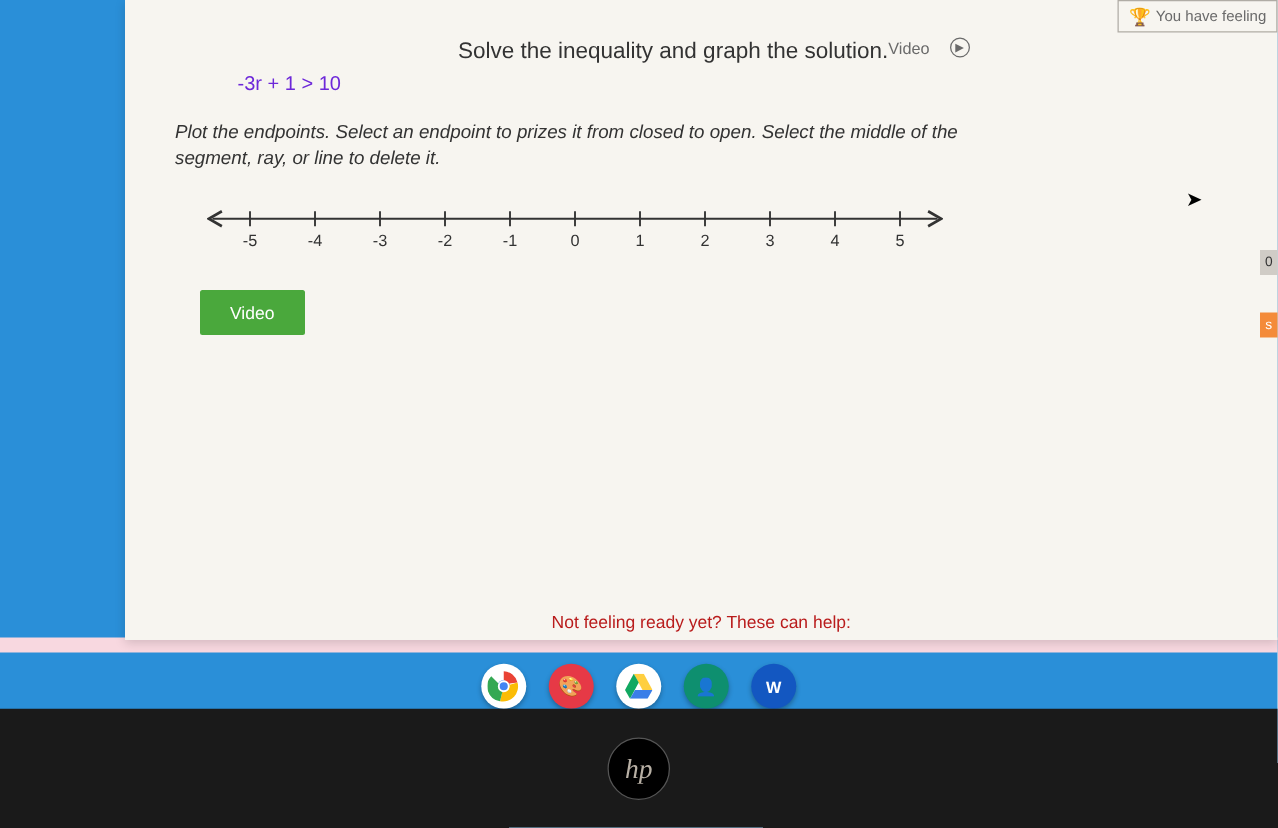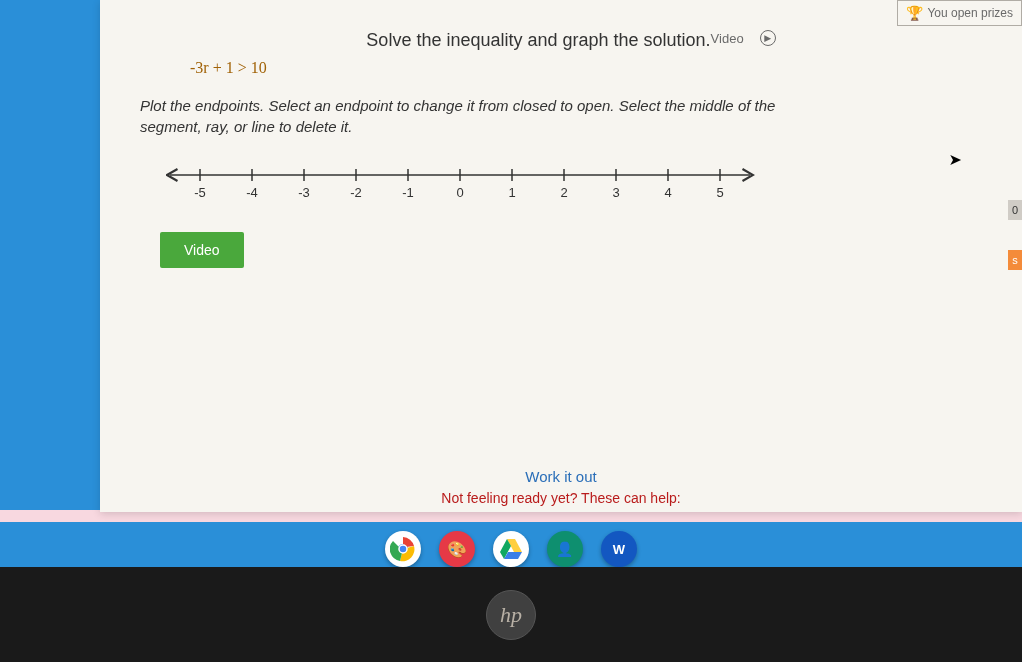--- a/index.html
+++ b/index.html
@@ -4,66 +4,66 @@
   <style>
     * { box-sizing: border-box; margin: 0; padding: 0; }
     body { font-family: Arial, sans-serif; background: #2a8fd8; overflow: hidden; width: 1022px; height: 662px; position: relative; }
     .main-card { background: #f7f5f0; position: absolute; top: 0; left: 100px; right: 0; bottom: 150px; padding: 30px 20px 20px 40px; box-shadow: 0 2px 8px rgba(0,0,0,0.15); }
     .prizes-banner { position: absolute; top: 0; right: 0; background: #f7f5f0; border: 1px solid #b0aca5; padding: 4px 8px; font-size: 12px; color: #6a6a6a; display: flex; align-items: center; gap: 4px; }
     .prize-icon { color: #8a6b9b; font-size: 14px; }
     .header-row { display: flex; justify-content: center; align-items: flex-start; margin-bottom: 8px; }
     .question-title { font-size: 18px; color: #333; font-weight: normal; }
     .video-link { color: #6a6a6a; font-size: 13px; display: flex; align-items: center; gap: 16px; cursor: pointer; }
     .video-icon { display: inline-flex; width: 16px; height: 16px; border: 1px solid #6a6a6a; border-radius: 50%; align-items: center; justify-content: center; font-size: 9px; }
-    .inequality { margin-left: 50px; margin-bottom: 18px; font-family: Liberation Serif, serif; font-size: 16px; color: #a16207; }
+    .inequality { margin-left: 50px; margin-bottom: 18px; font-family: Liberation Sans, sans-serif; font-size: 16px; color: #6d28d9; }
     .instructions { font-size: 15px; font-style: italic; color: #333; margin-bottom: 20px; max-width: 680px; line-height: 1.4; }
     .number-line-area { position: relative; height: 60px; margin: 10px 0 15px 20px; cursor: pointer; }
     .number-line-svg { display: block; }
     .submit-btn { background: #4aa83c; color: #fff; border: none; padding: 10px 24px; font-size: 14px; cursor: pointer; border-radius: 2px; margin-left: 20px; }
     .footer-help { position: absolute; bottom: 5px; left: 50%; transform: translateX(-50%); text-align: center; }
     .work-link { color: #2a6eb8; font-size: 15px; cursor: pointer; display: block; margin-bottom: 4px; }
     .help-text { color: #b91c1c; font-size: 14px; }
     .side-clip { position: absolute; right: 0; top: 200px; width: 14px; }
     .side-chip { background: #f48b3a; color: #fff; font-size: 11px; padding: 4px 2px; margin-bottom: 30px; text-align: center; }
     .side-chip.grey { background: #d0ccc6; color: #333; }
     .cursor-icon { position: absolute; top: 150px; right: 60px; font-size: 16px; color: #000; }
     .dock-area { position: absolute; bottom: 95px; left: 50%; transform: translateX(-50%); display: flex; gap: 18px; align-items: center; }
     .dock-icon { width: 36px; height: 36px; border-radius: 50%; display: flex; align-items: center; justify-content: center; font-size: 16px; box-shadow: 0 2px 4px rgba(0,0,0,0.3); cursor: pointer; }
     .chrome { background: #fff; }
     .palette { background: #e63946; color: #fff; }
     .drive { background: #fff; }
     .contacts { background: #0e8f6f; color: #fff; font-size: 14px; }
     .word { background: #1357c1; color: #fff; font-size: 13px; font-weight: bold; }
     .pink-strip { position: absolute; bottom: 140px; left: 0; right: 0; height: 12px; background: #f8d8e0; }
     .laptop-bezel { position: absolute; bottom: 0; left: 0; right: 0; height: 95px; background: #1a1a1a; display: flex; align-items: center; justify-content: center; }
-    .hp-logo { width: 50px; height: 50px; border-radius: 50%; background: #404040; display: flex; align-items: center; justify-content: center; color: #b8b0a5; font-style: italic; font-family: Georgia, serif; font-size: 22px; border: 1px solid #555; }
+    .hp-logo { width: 50px; height: 50px; border-radius: 50%; background: #000000; display: flex; align-items: center; justify-content: center; color: #b8b0a5; font-style: italic; font-family: Georgia, serif; font-size: 22px; border: 1px solid #555; }
     .tick-label { font-size: 13px; fill: #333; text-anchor: middle; }
   </style>
 </head>
 <body>
 
 <div class="pink-strip"></div>
 
 <div class="main-card">
   <div class="prizes-banner">
     <span class="prize-icon">🏆</span>
-    <span>You open prizes</span>
+    <span>You have feeling</span>
   </div>
 
   <div class="header-row">
     <div class="question-title">Solve the inequality and graph the solution.</div>
     <div class="video-link">
       <span>Video</span>
       <span class="video-icon">▶</span>
     </div>
   </div>
 
   <div class="inequality">-3r + 1 &gt; 10</div>
 
-  <div class="instructions">Plot the endpoints. Select an endpoint to change it from closed to open. Select the middle of the segment, ray, or line to delete it.</div>
+  <div class="instructions">Plot the endpoints. Select an endpoint to prizes it from closed to open. Select the middle of the segment, ray, or line to delete it.</div>
 
   <div class="number-line-area">
     <svg class="number-line-svg" width="600" height="55">
       <defs>
         <marker id="arrL" markerWidth="10" markerHeight="10" refX="3" refY="5" orient="auto">
             <path d="M8,1 L1,5 L8,9" fill="none" stroke="#333" stroke-width="1.4"></path>
           </marker>
         <marker id="arrR" markerWidth="10" markerHeight="10" refX="7" refY="5" orient="auto">
             <path d="M2,1 L9,5 L2,9" fill="none" stroke="#333" stroke-width="1.4"></path>
           </marker>
@@ -99,21 +99,20 @@
   <button class="submit-btn">Video</button>
 
   <span class="cursor-icon">➤</span>
 
   <div class="side-clip">
     <div class="side-chip grey">0</div>
     <div class="side-chip">s</div>
   </div>
 
   <div class="footer-help">
-    <span class="work-link">Work it out</span>
     <span class="help-text">Not feeling ready yet? These can help:</span>
   </div>
 </div>
 
 <div class="dock-area">
   <div class="dock-icon chrome">
     <svg width="26" height="26" viewBox="0 0 26 26">
         <circle cx="13" cy="13" r="12" fill="#fff"></circle>
         <circle cx="13" cy="13" r="5" fill="#4285f4"></circle>
         <path d="M13 1 A12 12 0 0 1 24 10 L16 11 A5 5 0 0 0 13 8 Z" fill="#ea4335"></path>

